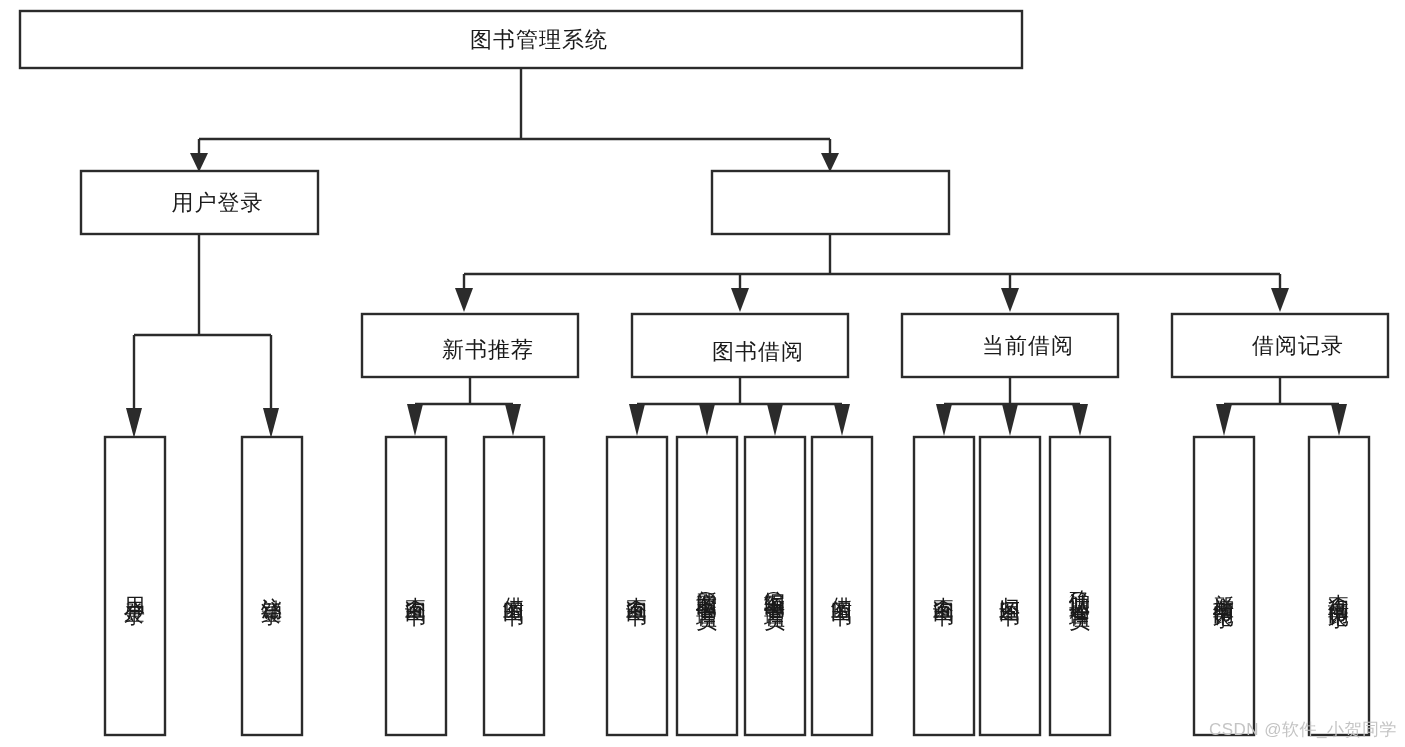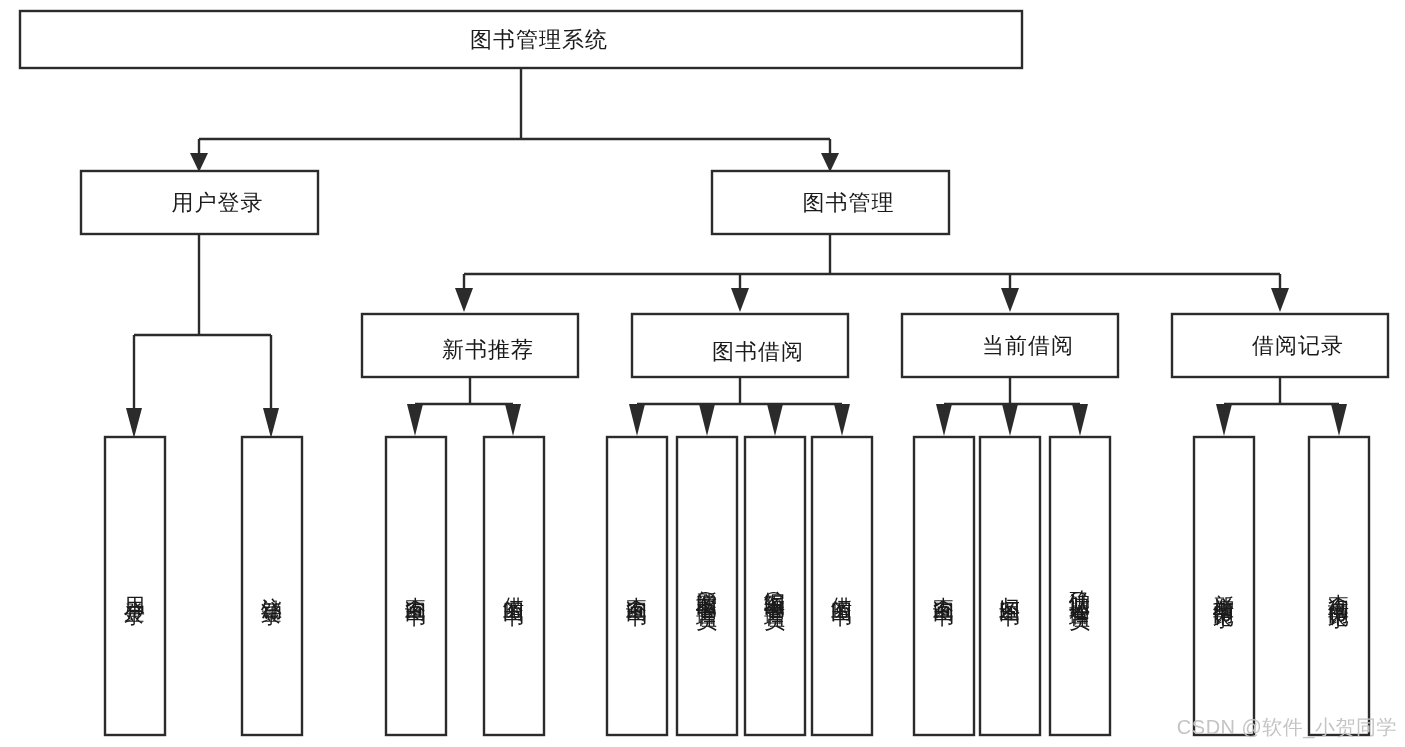--- a/index.html
+++ b/index.html
@@ -71,21 +71,21 @@
     font-size: 22px;
     color: #1a1a1a;
     letter-spacing: 1px;
     white-space: nowrap;
   }
   .watermark {
     position: absolute;
     right: 8px;
     bottom: 6px;
     color: #c4c4c4;
-    font-size: 20px;
+    font-size: 17px;
     font-family: "Liberation Sans", sans-serif;
     letter-spacing: 0.5px;
   }
 </style>
 </head>
 <body>
 
 <div id="diagram-root">
 
   <svg class="diagram" viewBox="0 0 1405 747">
@@ -193,23 +193,20 @@
   </svg>
 
   <div class="hlabel-wrap" style="left:20px; top:11px; width:1002px; height:57px;">
     <span class="hlabel">图书管理系统</span>
   </div>
 
   <div class="hlabel-wrap" style="left:81px; top:171px; width:237px; height:63px;">
     <span class="hlabel">用户登录</span>
   </div>
 
-  <div class="hlabel-wrap" style="left:712px; top:171px; width:237px; height:63px;">
-    <span class="hlabel">图书管理</span>
-  </div>
 
   <div class="hlabel-wrap" style="left:362px; top:314px; width:216px; height:72px;">
     <span class="hlabel">新书推荐</span>
   </div>
 
   <div class="hlabel-wrap" style="left:632px; top:314px; width:216px; height:75px;">
     <span class="hlabel">图书借阅</span>
   </div>
 
   <div class="hlabel-wrap" style="left:1172px; top:314px; width:216px; height:63px;">

